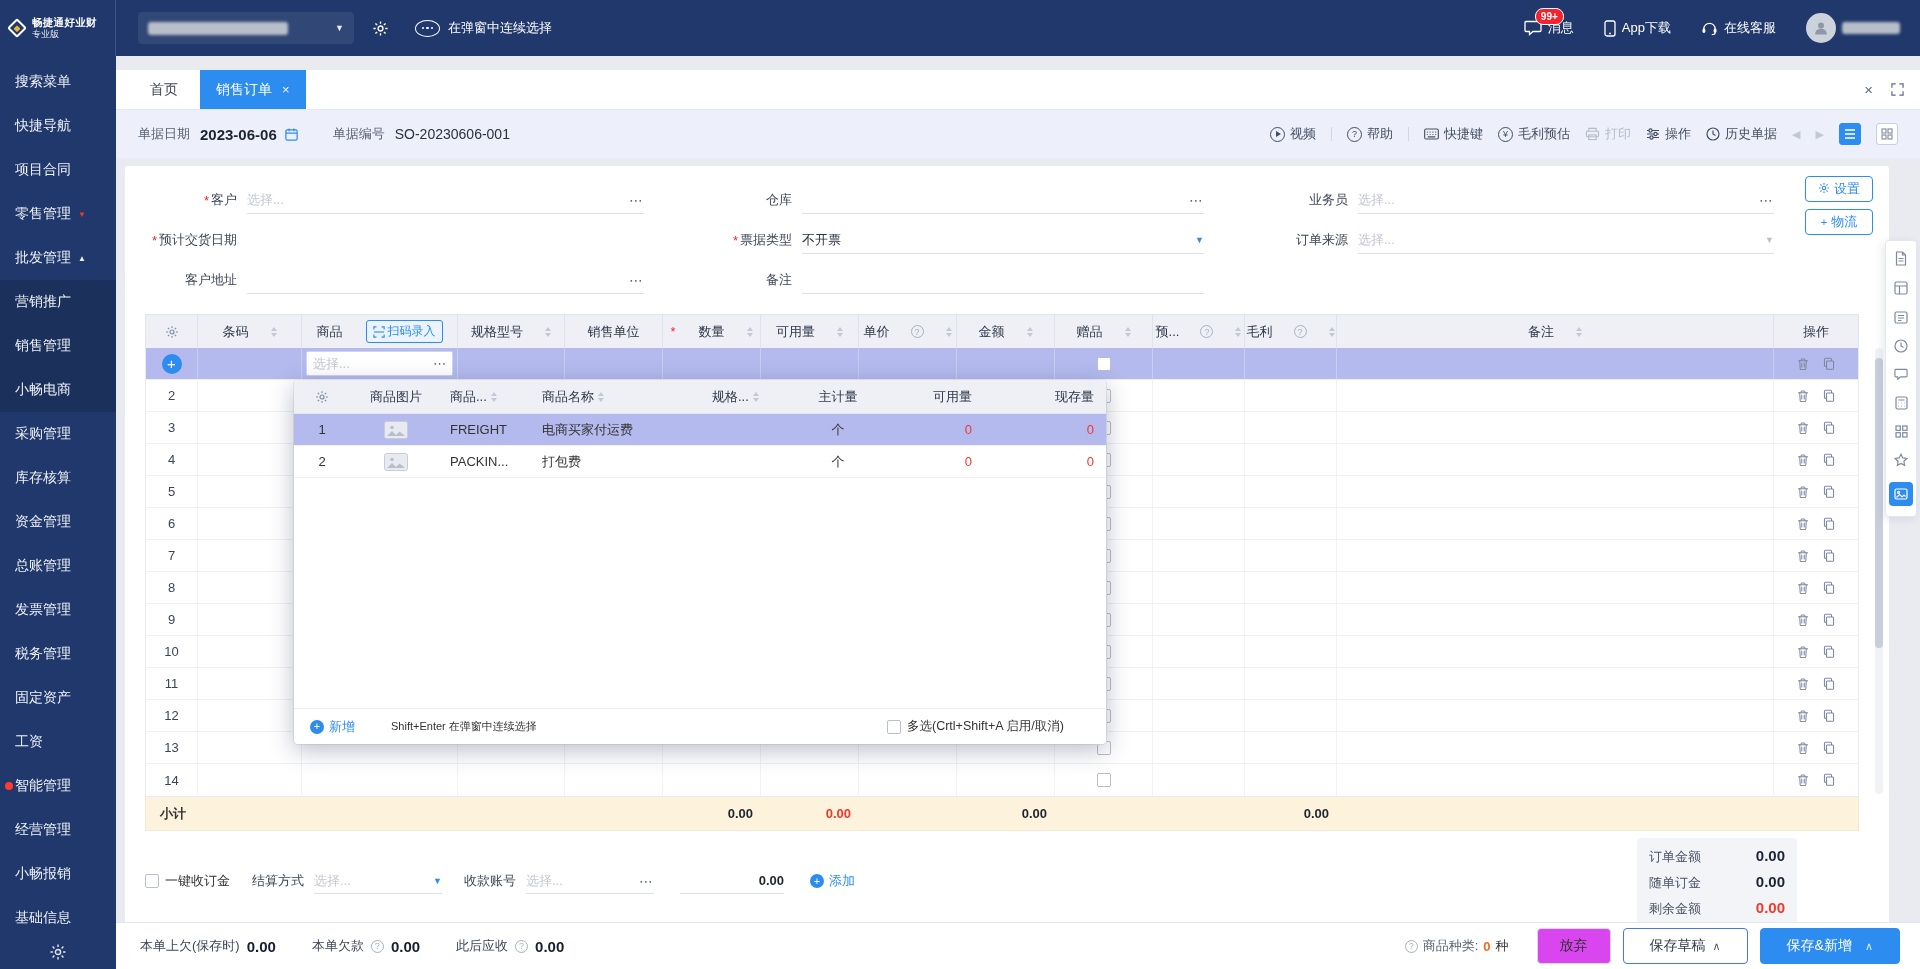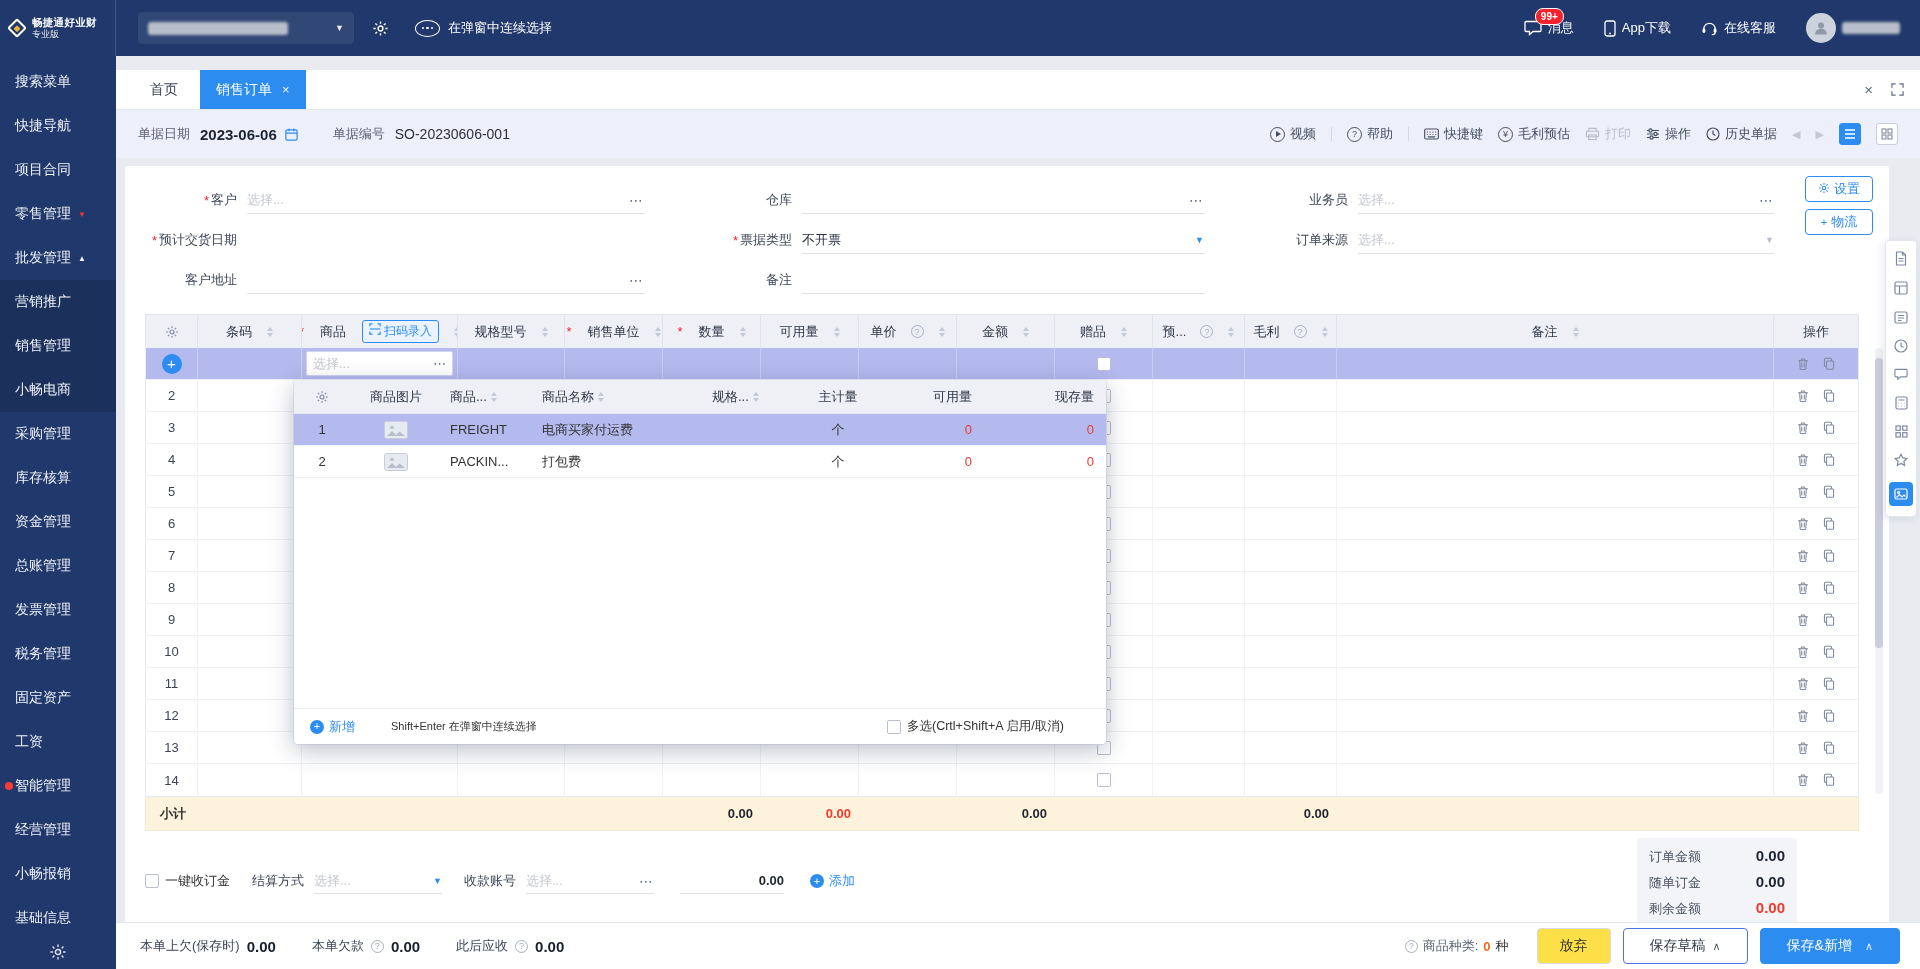--- a/index.html
+++ b/index.html
@@ -87,28 +87,28 @@
   .sfx.dots{color:#5f6b85;font-size:14px;letter-spacing:1px;}
   .sfx.caret-blue{color:#2d8cf0;font-size:9px;}
   .sfx.caret-gray{color:#b9bfce;font-size:9px;}
   .form-btns{position:absolute;top:10px;right:16px;display:flex;flex-direction:column;gap:7px;z-index:5;}
   .mini-btn{width:68px;height:26px;border:1px solid #2d8cf0;color:#2d8cf0;background:#fff;border-radius:4px;display:flex;align-items:center;justify-content:center;gap:4px;font-size:13px;cursor:pointer;}
   .mini-ic{font-size:11px;line-height:1;}
 
   
   .grid-wrap{position:absolute;top:148px;left:20px;width:1714px;}
   .ghead{display:grid;grid-template-columns:var(--gcols);height:34px;background:#eef0f6;border:1px solid #e2e5ee;border-bottom:none;}
-  .th{display:flex;align-items:center;justify-content:center;gap:14px;font-size:13px;color:#2f3748;border-right:1px solid #dfe3ed;overflow:hidden;cursor:pointer;}
+  .th{display:flex;align-items:center;justify-content:center;gap:21px;font-size:13px;color:#2f3748;border-right:1px solid #dfe3ed;overflow:hidden;cursor:pointer;}
   .th:last-child{border-right:none;}
   .th-label{white-space:nowrap;}
   .sort{display:inline-flex;flex-direction:column;gap:2px;margin-left:1px;}
   .sort i{width:0;height:0;border-left:3.5px solid transparent;border-right:3.5px solid transparent;display:block;}
   .sort .up{border-bottom:4px solid #c3c8d6;}
   .sort .dn{border-top:4px solid #c3c8d6;}
-  .scan-btn{display:inline-flex;align-items:flex-start;gap:3px;border:1px solid #2d8cf0;color:#2d8cf0;background:#eaf3ff;border-radius:3px;font-size:12px;padding:2px 6px;cursor:pointer;margin-left:2px;white-space:nowrap;}
+  .scan-btn{display:inline-flex;align-items:center;gap:3px;border:1px solid #2d8cf0;color:#2d8cf0;background:#eaf3ff;border-radius:3px;font-size:12px;padding:2px 6px;cursor:pointer;margin-left:2px;white-space:nowrap;}
   .scan-btn i{font-style:normal;}
   .gbody{border:1px solid #e9ebf2;border-top:none;}
   .grow{display:grid;grid-template-columns:var(--gcols);height:32px;border-bottom:1px solid #eef0f4;background:#fff;}
   .gbody .grow:last-child{border-bottom:none;}
   .grow.selected{background:#b4baee;}
   .grow.selected .td{border-right-color:rgba(255,255,255,.28);}
   .td{border-right:1px solid #f1f2f7;display:flex;align-items:center;overflow:hidden;}
   .td:last-child{border-right:none;}
   .c-center{justify-content:center;}
   .rownum{font-size:13px;color:#3c4354;}
@@ -166,21 +166,21 @@
   
   .bottombar{position:absolute;left:0;right:0;bottom:0;height:47px;background:#fff;border-top:1px solid #e2e5ec;display:flex;padding:0 20px 0 24px;z-index:30;}
   .bb-item{display:flex;align-items:center;gap:7px;margin-right:36px;}
   .bb-label{font-size:13px;color:#3e4656;white-space:nowrap;}
   .bb-val{font-size:15px;font-weight:bold;color:#16202e;}
   .bb-right{margin-left:auto;display:flex;align-items:center;gap:12px;}
   .sku{display:flex;align-items:center;gap:5px;margin-right:16px;font-size:13px;color:#5a6372;white-space:nowrap;}
   .sku-val{color:#f5691f;font-weight:bold;}
   .sku-unit{color:#333;}
   .btn{height:36px;border-radius:4px;font-size:14px;display:flex;align-items:center;justify-content:center;cursor:pointer;gap:7px;padding:0 22px;white-space:nowrap;}
-  .btn-plain{background:#fde047;border:1px solid #d7dae2;color:#333;}
+  .btn-plain{background:#d946ef;border:1px solid #d7dae2;color:#333;}
   .btn-draft{background:#fff;border:1px solid #4b74e8;color:#2f3748;padding:0 26px;}
   .btn-primary{background:#2d8cf0;border:1px solid #2d8cf0;color:#fff;padding:0 26px;gap:13px;}
   .btn .up{font-size:11px;opacity:.85;}
 
   
   .rail{position:absolute;right:3px;top:240px;width:32px;background:#fff;border:1px solid #e4e7ef;border-radius:4px;box-shadow:-2px 2px 8px rgba(30,40,80,.10);display:flex;flex-direction:column;align-items:center;padding:10px 0;gap:15px;z-index:45;}
   .rail-ic{display:flex;cursor:pointer;}
   .rail-ic.active{width:24px;height:24px;background:#2d8cf0;border-radius:4px;align-items:center;justify-content:center;}
 
   .qicon{width:13px;height:13px;border:1px solid #a8b0c2;border-radius:50%;color:#a8b0c2;font-size:9px;display:inline-flex;align-items:center;justify-content:center;flex:0 0 auto;}

